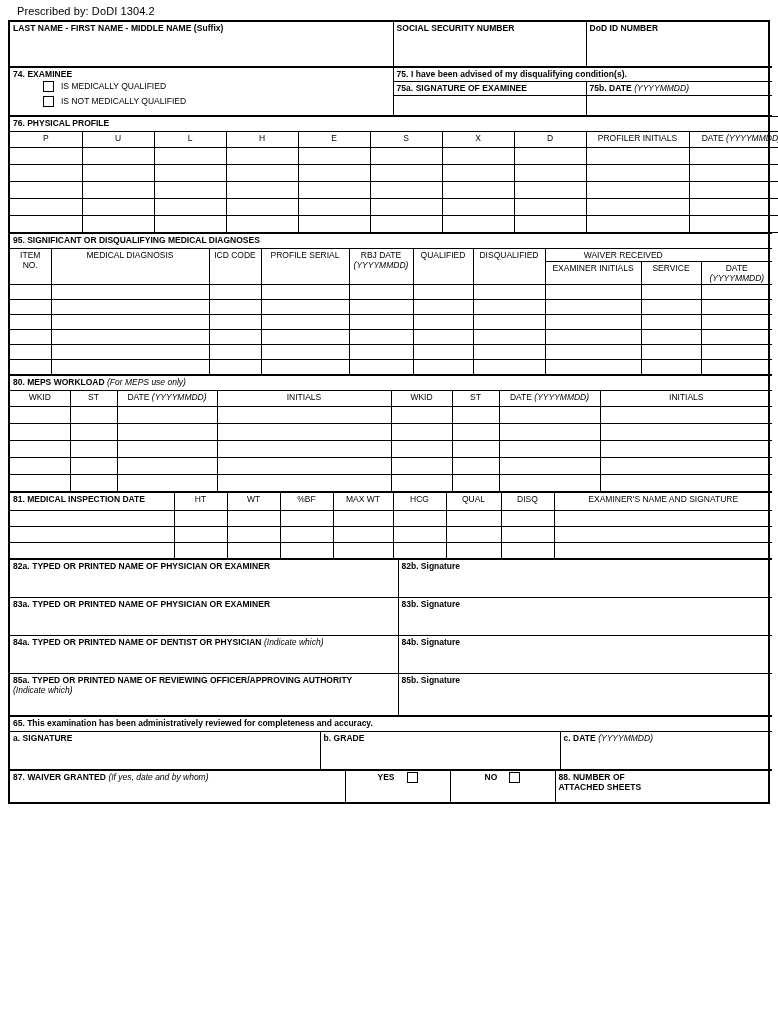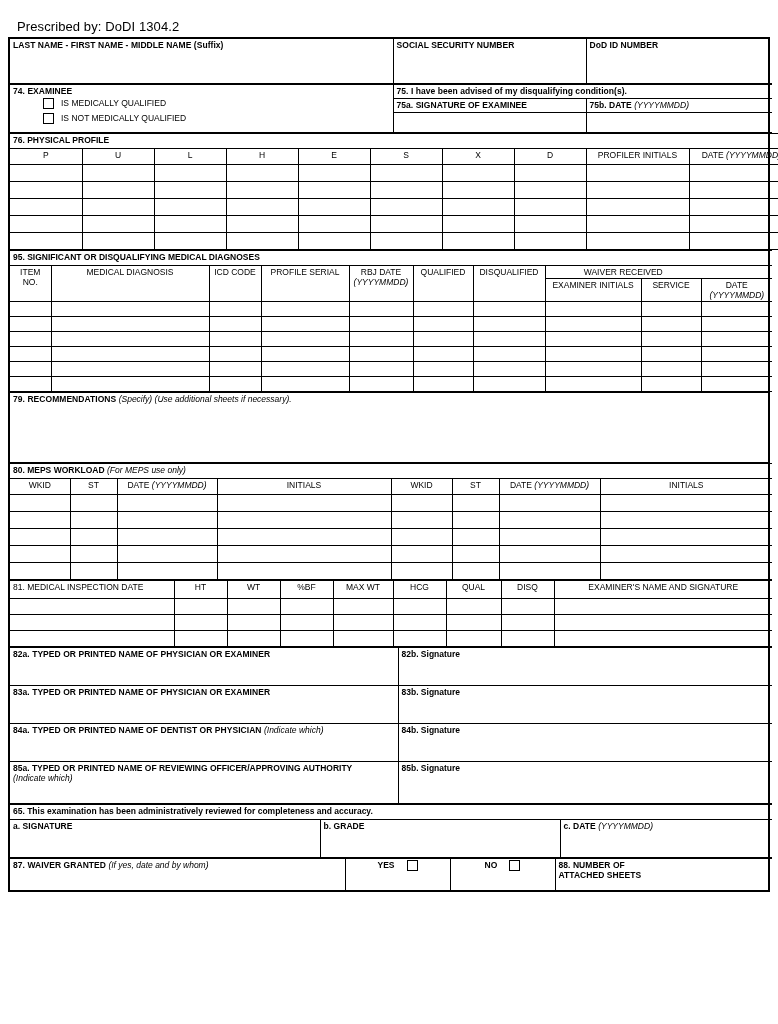--- a/index.html
+++ b/index.html
@@ -9,22 +9,22 @@
     color:#000;
     -webkit-font-smoothing:none;
   }
   .page{
     position:relative;
     width:778px;height:1024px;
     box-sizing:border-box;
     padding:0 8px;
   }
   .prescribed{
-    font-size:13px;
-    padding:19px 0 3px 9px;
+    font-size:11px;
+    padding:5px 0 3px 9px;
     letter-spacing:.1px;
   }
   .formbox{
     border:2px solid #000;
     box-sizing:border-box;
   }
   table.grid{
     border-collapse:collapse;
     width:100%;
     table-layout:fixed;
@@ -370,32 +370,20 @@
             <td></td>
             <td></td>
             <td></td>
             <td></td>
             <td style="border-right:0"></td>
           </tr>
     </tbody>
       </table>
 
 
-    <table class="grid">
-      <tbody>
-          <tr>
-        <td style="height:70px;border-left:0;border-right:0">
-          <span class="lbl">79. RECOMMENDATIONS</span>
-          <span class="ital">(Specify)</span>
-          <span class="ital">(Use additional sheets if necessary).</span>
-          <div></div>
-        </td>
-      </tr>
-    </tbody>
-      </table>
 
     <table class="grid">
       <colgroup>
         <col style="width:60px">
           <col style="width:47px">
           <col style="width:100px">
           <col style="width:174px">
         <col style="width:61px">
           <col style="width:47px">
           <col style="width:101px">
@@ -484,21 +472,21 @@
           <col style="width:53px">
           <col style="width:53px">
         <col style="width:60px">
           <col style="width:53px">
           <col style="width:55px">
           <col style="width:53px">
         <col style="width:218px">
       </colgroup>
       <tbody>
           <tr>
-        <td class="hdr" style="text-align:left;border-left:0;font-weight:normal;height:18px">81. MEDICAL INSPECTION DATE</td>
+        <td class="hdr" style="text-align:left;border-left:0;font-weight:bold;height:18px">81. MEDICAL INSPECTION DATE</td>
         <td class="hdr">HT</td>
         <td class="hdr">WT</td>
         <td class="hdr">%BF</td>
         <td class="hdr">MAX WT</td>
         <td class="hdr">HCG</td>
         <td class="hdr">QUAL</td>
         <td class="hdr">DISQ</td>
         <td class="hdr" style="border-right:0">EXAMINER'S NAME AND SIGNATURE</td>
       </tr>
       <tr>

